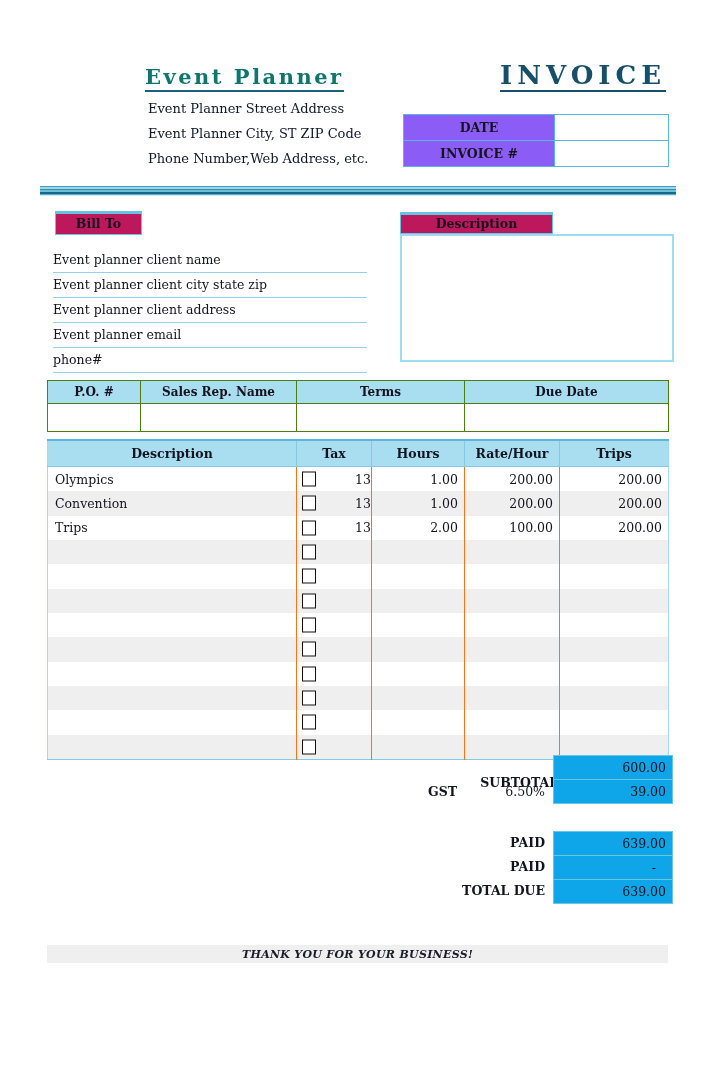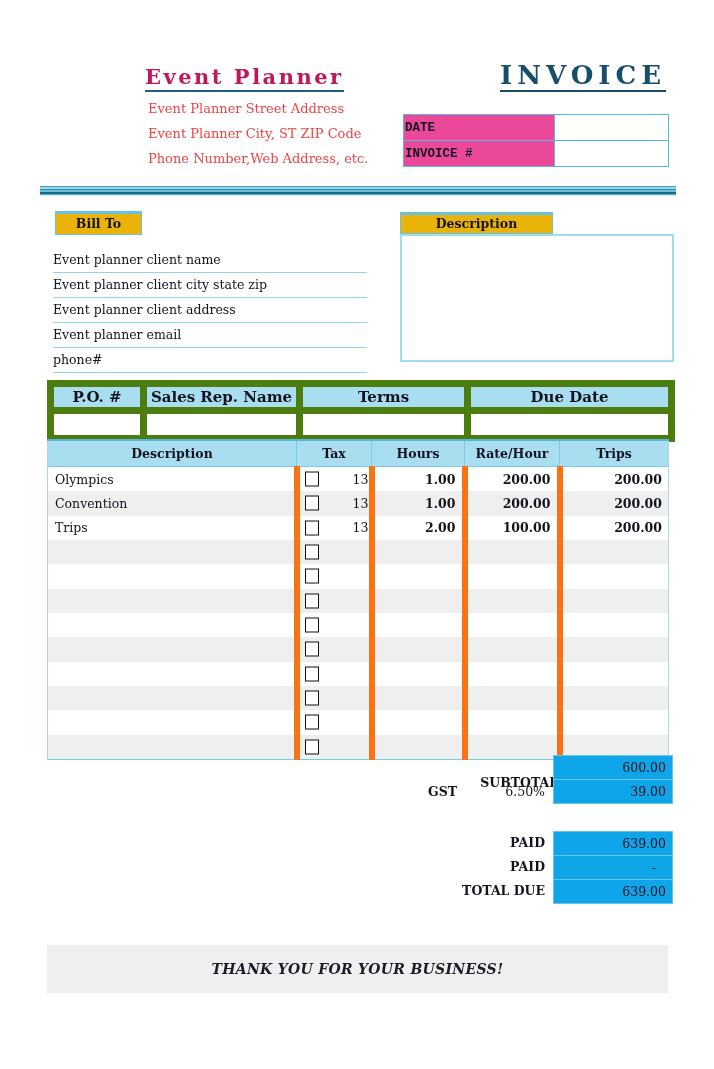--- a/index.html
+++ b/index.html
@@ -8,80 +8,80 @@
 
   
   .logo{position:absolute;left:55px;top:100px;width:85px;text-align:center;
         font-family:"Liberation Sans","DejaVu Sans",sans-serif;font-weight:bold;line-height:1;}
   .logo .l1{font-size:22px;letter-spacing:-1px;}
   .logo .boost{color:#2175c4;}
   .logo .excel{color:#2fa35a;}
   .logo .l2{font-size:20px;color:#f57d21;margin-top:3px;letter-spacing:-1px;}
 
   .company-title{position:absolute;left:145px;top:64px;font-size:21px;font-weight:bold;
-        letter-spacing:2.5px;color:#be185d;border-bottom:2px solid #1d5f7e;padding-bottom:1px;}
-  .company-address{position:absolute;left:148px;top:96px;font-size:13px;line-height:25px;color:#ef4444;}
+        letter-spacing:2.5px;color:#0f766e;border-bottom:2px solid #1d5f7e;padding-bottom:1px;}
+  .company-address{position:absolute;left:148px;top:96px;font-size:13px;line-height:25px;color:#0f172a;}
 
   .invoice-title{position:absolute;right:48px;top:60px;font-size:26px;font-weight:bold;
         letter-spacing:5px;color:#174f6b;border-bottom:2px solid #174f6b;padding-bottom:0px;}
 
   .date-block{position:absolute;left:403px;top:114px;border:1px solid #58b6df;border-collapse:collapse;}
   .date-block td{border:1px solid #58b6df;height:23px;font-size:12.5px;}
-  .date-block .lbl{width:148px;background:#ec4899;font-weight:bold;text-align:left;font-family:Liberation Mono, monospace;}
+  .date-block .lbl{width:148px;background:#8b5cf6;font-weight:bold;text-align:center;}
   .date-block .val{width:111px;background:#ffffff;}
 
   .divider{position:absolute;left:40px;top:185px;width:636px;height:11px;
       background:linear-gradient(180deg,
         #ffffff 0 1px,#3d9cbc 1px 2px,#9ed6e6 2px 4px,#2d8fb0 4px 5px,
         #6fbdd6 5px 7px,#15688a 7px 9px,#58aecb 9px 10px,#cfeaf3 10px 11px);}
 
   
-  .tab{background:#eab308;border:1px solid #66c3e6;border-top:3px solid #66c3e6;
+  .tab{background:#be185d;border:1px solid #66c3e6;border-top:3px solid #66c3e6;
        font-weight:bold;font-size:12.5px;text-align:center;box-sizing:border-box;}
   .billto-tab{position:absolute;left:55px;top:211px;width:87px;height:24px;line-height:19px;}
   .billto-lines{position:absolute;left:53px;top:248px;width:314px;}
   .bill-line{height:24px;line-height:23px;border-bottom:1px solid #8fd3ec;font-size:12.5px;}
 
   .desc-tab{position:absolute;left:400px;top:212px;width:153px;height:22px;line-height:17px;}
   .desc-box{position:absolute;left:400px;top:234px;width:264px;height:118px;
             background:#fff;border:2px solid #9edcf0;font-size:12.5px;padding:3px;}
 
   
   .order-table{position:absolute;left:47px;top:380px;border-collapse:collapse;table-layout:fixed;
                border:1.5px solid #58b6df;}
-  .order-table th,.order-table td{border:7px solid #4d7c0f;font-size:15px;box-sizing:border-box;}
+  .order-table th,.order-table td{border:1px solid #4d7c0f;font-size:12px;box-sizing:border-box;}
   .order-table th{background:#a9ddf0;height:23px;font-weight:bold;color:#141420;}
   .order-table td{height:28px;background:#fff;}
 
   
   .items{position:absolute;left:47px;top:439px;border-collapse:collapse;table-layout:fixed;
          border:1px solid #a4daee;border-top:2px solid #58b6df;border-bottom:1.5px solid #7ecbe8;}
   .items th{background:#a9ddf0;height:23px;font-size:12.5px;font-weight:bold;
             border-right:1px solid #7ecbe8;border-bottom:1px solid #7ecbe8;}
   .items th:last-child{border-right:none;}
-  .items td{border-right:6px solid #f97316;font-size:12.5px;height:24.33px;padding:0;}
+  .items td{border-right:1px solid #f97316;font-size:12.5px;height:24.33px;padding:0;}
   .items td:last-child{border-right:none;}
   .items tbody tr:nth-child(even) td{background:#efefef;}
   .items .c-desc{text-align:left;padding-left:7px;}
   .items td.c-desc{padding-left:7px;}
   .items .c-tax{position:relative;text-align:right;padding-right:0;}
   .checkbox{position:absolute;left:5px;top:50%;transform:translateY(-50%);
             width:12px;height:13px;border:1.5px solid #111;background:#fff;display:inline-block;}
-  .items .c-num{text-align:right;padding-right:6px;font-weight:bold;}
+  .items .c-num{text-align:right;padding-right:6px;}
 
   
   .lbl-right{position:absolute;font-size:12.5px;font-weight:bold;text-align:right;line-height:24px;}
   .valbox{position:absolute;left:553px;width:112px;height:23px;border:1px solid #6cc3e6;
           background:#0ea5e9;font-size:12.5px;text-align:right;line-height:23px;padding-right:6px;}
   .gst-rate{position:absolute;left:457px;top:780px;width:88px;font-size:12.5px;
             text-align:right;line-height:24px;}
 
-  .footer-band{position:absolute;left:47px;top:945px;width:621px;height:48px;background:#efefef;
+  .footer-band{position:absolute;left:47px;top:945px;width:621px;height:18px;background:#efefef;
                display:flex;align-items:center;justify-content:center;
-               font-size:14px;font-weight:bold;font-style:italic;letter-spacing:0.3px;color:#1c1c28;}
+               font-size:11px;font-weight:bold;font-style:italic;letter-spacing:0.3px;color:#1c1c28;}
 </style>
 </head>
 <body>
 
 <div class="page">
 
 
   <div class="company-title">Event Planner</div>
   <div class="company-address">
     <div>Event Planner Street Address</div>

